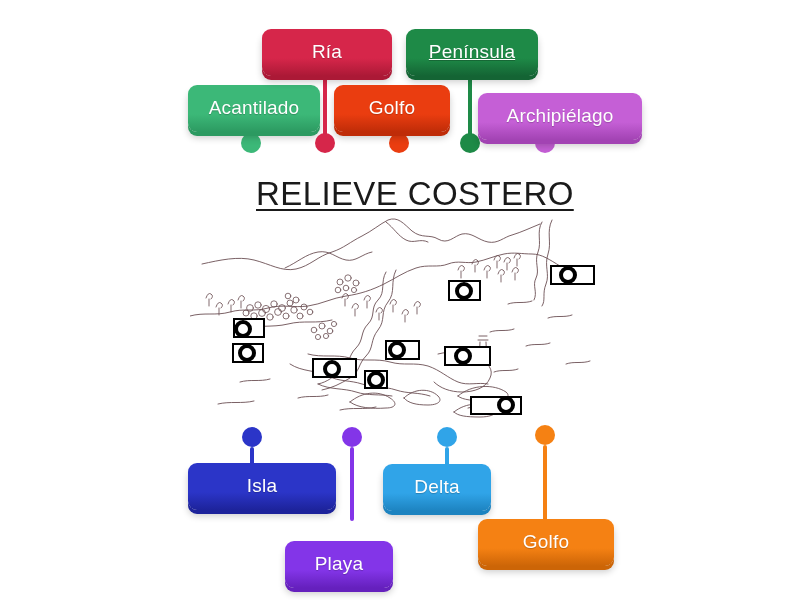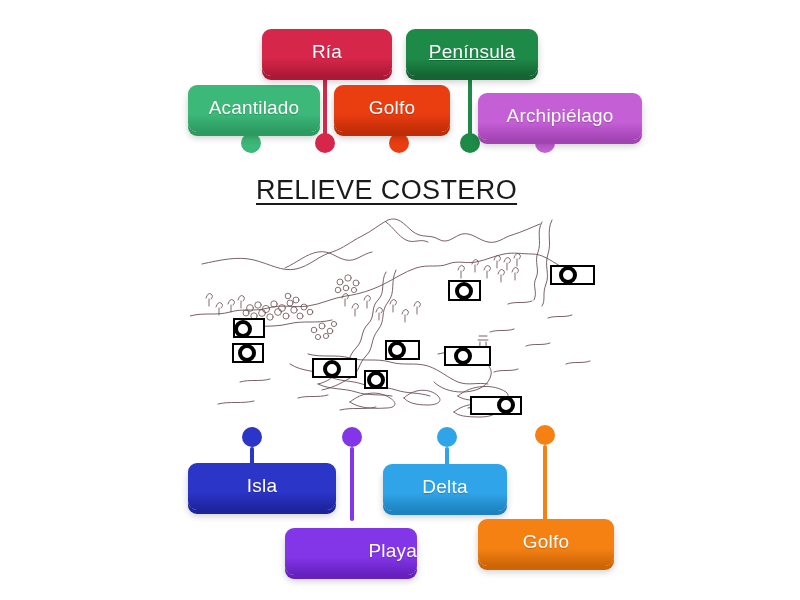--- a/index.html
+++ b/index.html
@@ -56,21 +56,21 @@
   .tile .tile-label {
     display: block;
     line-height: 1;
     padding-bottom: 2px;
   }
 
   
   #diagram-title {
     position: absolute;
     color: #1a1a1a;
-    font-size: 27px;
+    font-size: 33px;
     font-weight: 400;
     letter-spacing: 0.4px;
     white-space: nowrap;
     text-decoration: underline;
     text-underline-offset: 4px;
     text-decoration-thickness: 2px;
   }
 
   
   #map-image {
@@ -289,26 +289,26 @@
       <div class="tile" style="left: 478px; top: 93px; width: 164px; height: 47px; background: linear-gradient(rgb(197, 95, 214) 0%, rgb(197, 95, 214) 62%, rgb(162, 67, 179) 100%); box-shadow: rgb(162, 67, 179) 0px 4px 0px, rgba(0, 0, 0, 0.2) 0px 6px 7px;">
         <span class="tile-label">Archipiélago</span>
       </div>
       <div class="stem" style="left: 250px; top: 447px; height: 18px; background: rgb(43, 53, 200);"></div>
       <div class="dot" style="left: 242px; top: 427px; background: rgb(43, 53, 200);"></div>
       <div class="tile" style="left: 188px; top: 463px; width: 148px; height: 47px; background: linear-gradient(rgb(43, 53, 200) 0%, rgb(43, 53, 200) 62%, rgb(29, 35, 155) 100%); box-shadow: rgb(29, 35, 155) 0px 4px 0px, rgba(0, 0, 0, 0.2) 0px 6px 7px;">
         <span class="tile-label">Isla</span>
       </div>
       <div class="stem" style="left: 350px; top: 447px; height: 74px; background: rgb(131, 53, 232);"></div>
       <div class="dot" style="left: 342px; top: 427px; background: rgb(131, 53, 232);"></div>
-      <div class="tile" style="left: 285px; top: 528px; width: 132px; height: 47px; background: linear-gradient(rgb(131, 53, 232) 0%, rgb(131, 53, 232) 62%, rgb(101, 32, 189) 100%); box-shadow: rgb(101, 32, 189) 0px 4px 0px, rgba(0, 0, 0, 0.2) 0px 6px 7px; justify-content: flex-end;">
+      <div class="tile" style="left: 285px; top: 541px; width: 108px; height: 47px; background: linear-gradient(rgb(131, 53, 232) 0%, rgb(131, 53, 232) 62%, rgb(101, 32, 189) 100%); box-shadow: rgb(101, 32, 189) 0px 4px 0px, rgba(0, 0, 0, 0.2) 0px 6px 7px;">
         <span class="tile-label">Playa</span>
       </div>
       <div class="stem" style="left: 445px; top: 447px; height: 19px; background: rgb(48, 164, 232);"></div>
       <div class="dot" style="left: 437px; top: 427px; background: rgb(48, 164, 232);"></div>
-      <div class="tile" style="left: 383px; top: 464px; width: 124px; height: 47px; background: linear-gradient(rgb(48, 164, 232) 0%, rgb(48, 164, 232) 62%, rgb(29, 131, 192) 100%); box-shadow: rgb(29, 131, 192) 0px 4px 0px, rgba(0, 0, 0, 0.2) 0px 6px 7px;">
+      <div class="tile" style="left: 383px; top: 464px; width: 108px; height: 47px; background: linear-gradient(rgb(48, 164, 232) 0%, rgb(48, 164, 232) 62%, rgb(29, 131, 192) 100%); box-shadow: rgb(29, 131, 192) 0px 4px 0px, rgba(0, 0, 0, 0.2) 0px 6px 7px;">
         <span class="tile-label">Delta</span>
       </div>
       <div class="stem" style="left: 543px; top: 445px; height: 76px; background: rgb(245, 129, 19);"></div>
       <div class="dot" style="left: 535px; top: 425px; background: rgb(245, 129, 19);"></div>
       <div class="tile" style="left: 478px; top: 519px; width: 136px; height: 47px; background: linear-gradient(rgb(245, 129, 19) 0%, rgb(245, 129, 19) 62%, rgb(204, 101, 7) 100%); box-shadow: rgb(204, 101, 7) 0px 4px 0px, rgba(0, 0, 0, 0.2) 0px 6px 7px;">
         <span class="tile-label">Golfo</span>
       </div>
     </div>
 
 </div>

